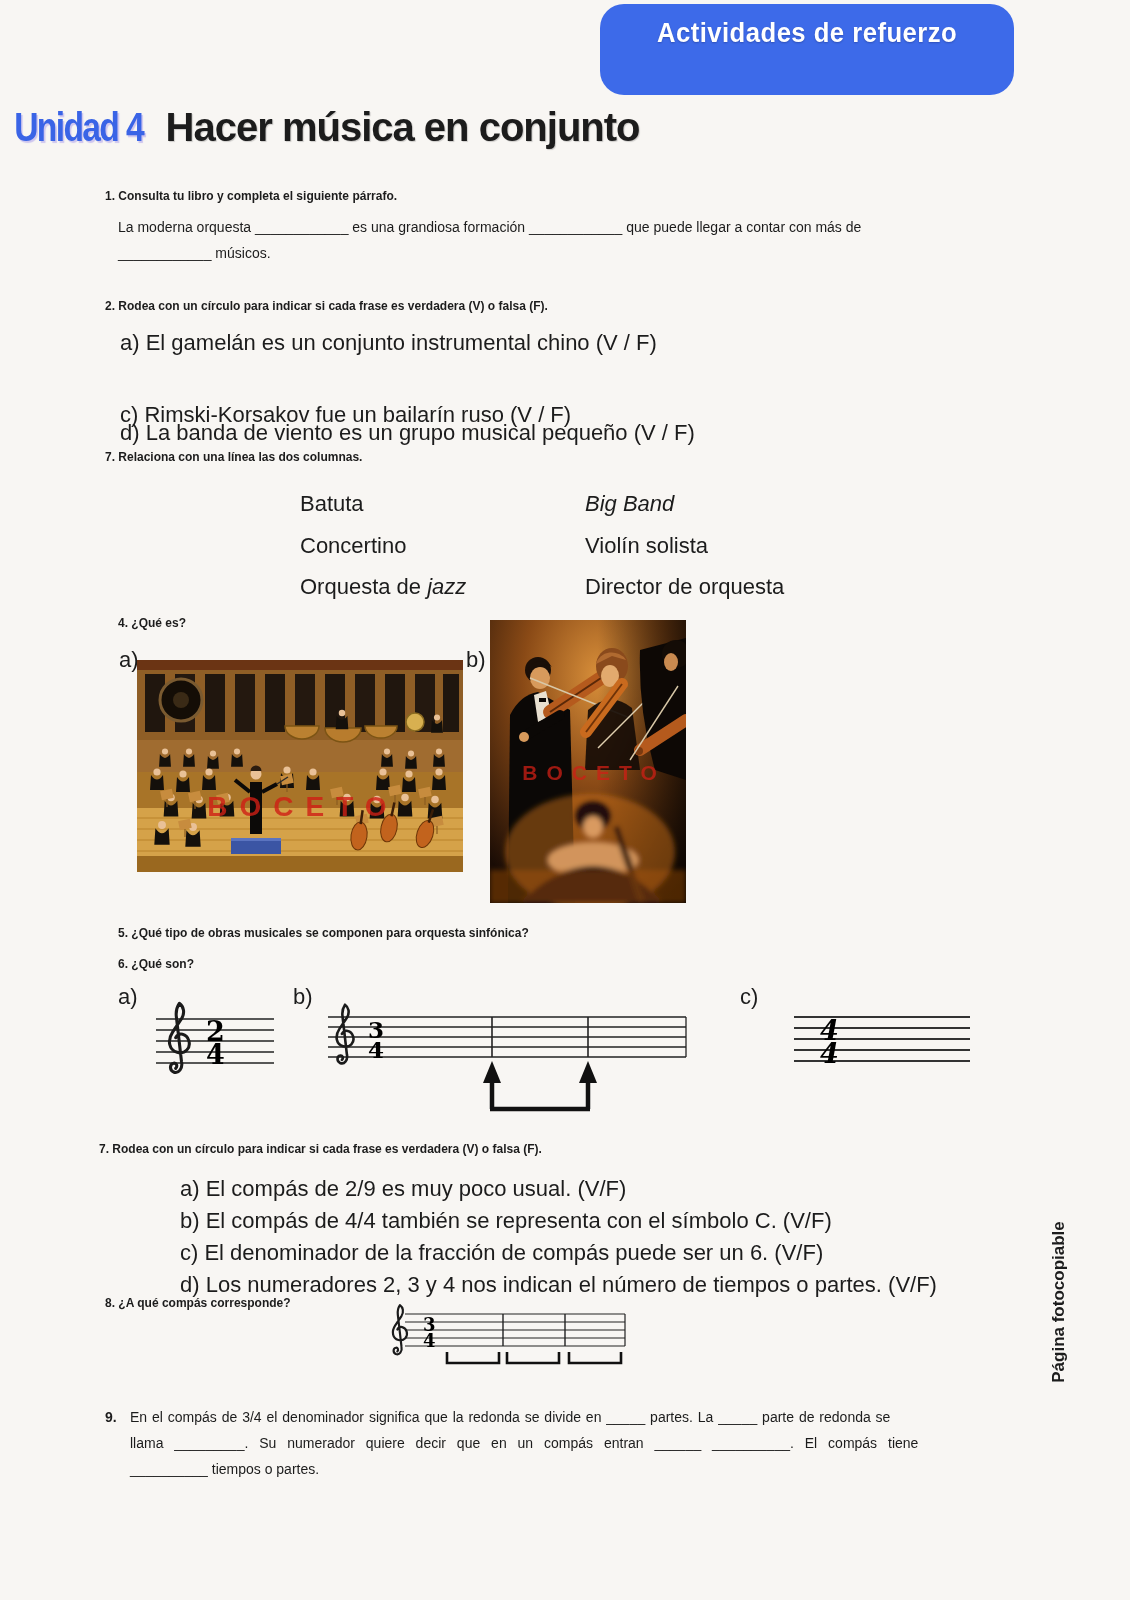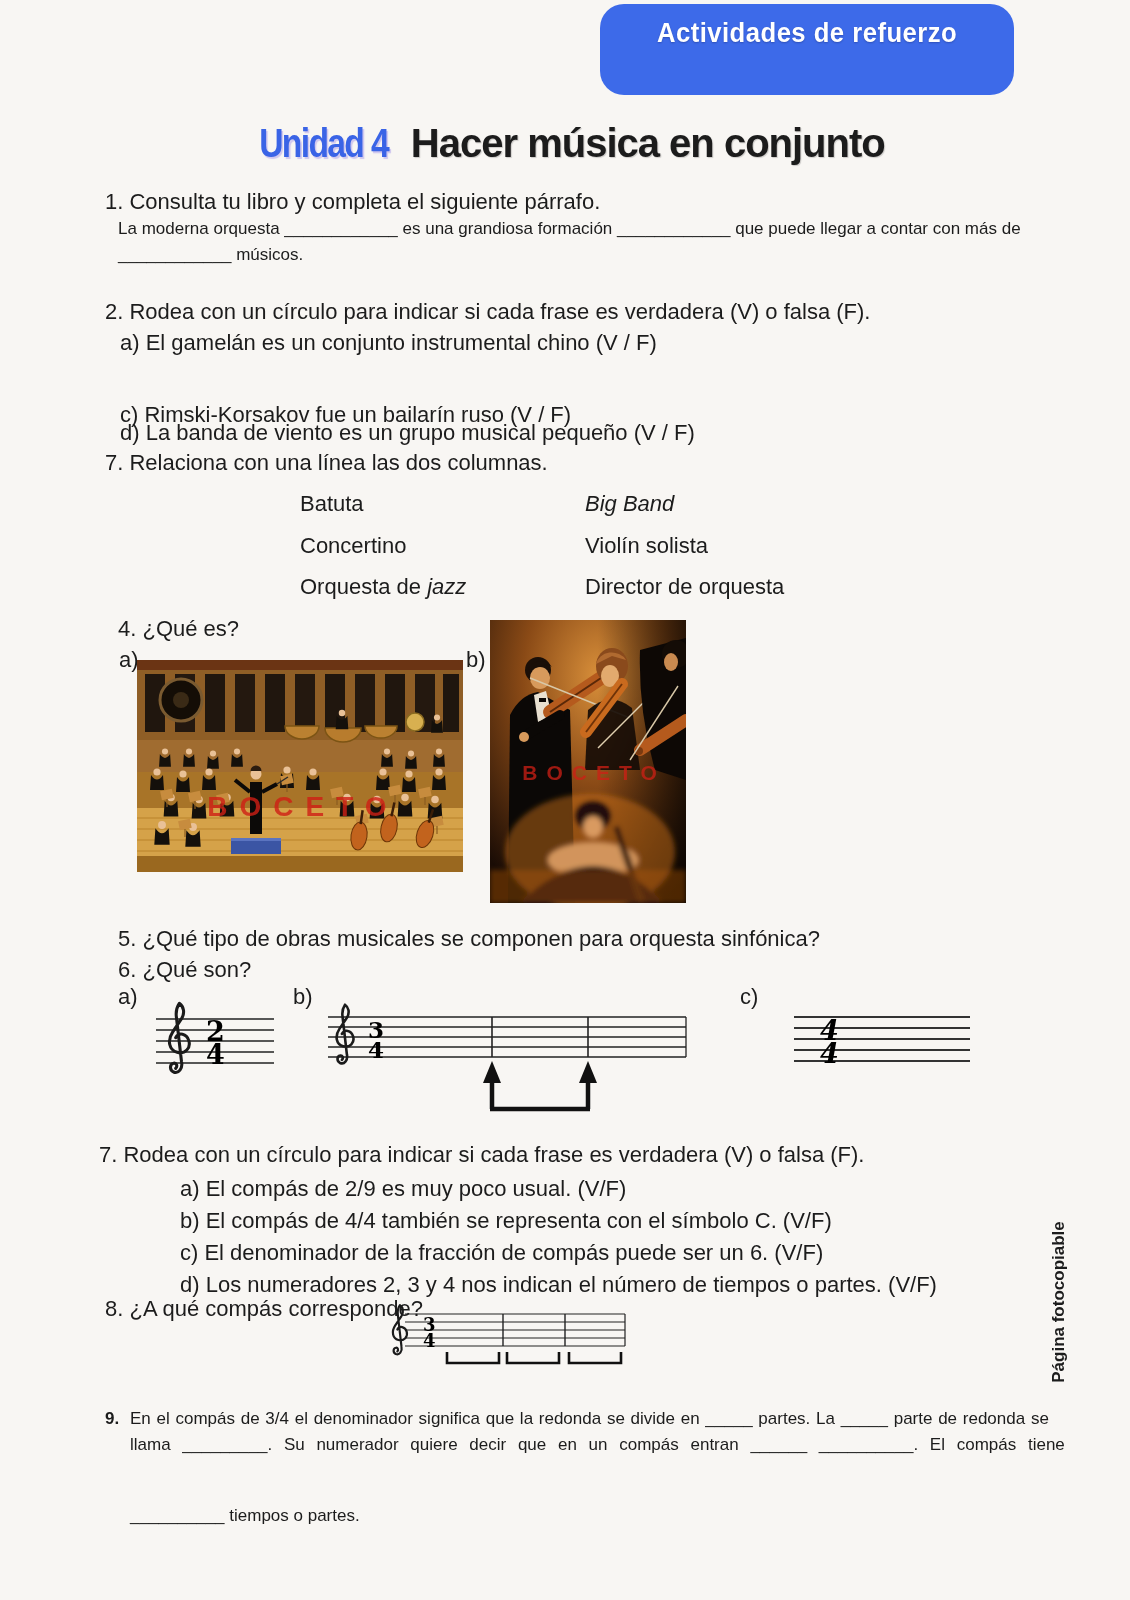--- a/index.html
+++ b/index.html
@@ -1,28 +1,28 @@
 <!DOCTYPE html>
 <html><head>
 <meta charset="utf-8">
 <style>
   html,body{margin:0;padding:0;background:#e9e7e4;}
   .page{position:relative;width:1130px;height:1600px;margin:0 auto;background:#f8f6f3;
         font-family:"Liberation Sans",sans-serif;color:#1c1c1c;overflow:hidden;}
   .abs{position:absolute;white-space:nowrap;}
-  .h{font-weight:normal;font-size:22px;}
+  .h{font-weight:bold;font-size:12px;}
   .t{font-size:22px;}
-  .small{font-size:17px;}
+  .small{font-size:14px;}
   
   .badge{left:600px;top:4px;width:414px;height:91px;background:#3d6ae9;border-radius:24px;
          text-align:center;}
   .badge-text{display:inline-block;margin-top:14px;color:#ffffff;font-weight:bold;font-size:27px;
               letter-spacing:0.5px;transform:scaleX(.95);text-shadow:0 1px 2px rgba(0,0,40,.25);}
   
-  .title-row{left:0;top:120px;width:1130px;text-align:center;}
+  .title-row{left:0;top:104px;width:1130px;}
   .unit{display:inline-block;color:#3a64e6;font-weight:bold;font-size:41px;letter-spacing:-2px;
         transform:scaleX(.82);margin-right:4px;text-shadow:2px 2px 1px rgba(130,110,230,.35);}
   .main-title{font-weight:bold;font-size:40px;letter-spacing:-1px;
               text-shadow:1px 1px 1px rgba(0,0,0,.18);}
   
   .q1h{left:105px;top:189px;}
   .q1l1{left:118px;top:219px;}
   .q1l2{left:118px;top:245px;}
   .q2h{left:105px;top:299px;}
   .q2a{left:120px;top:330px;} .q2b{left:120px;top:360px;} .q2c{left:120px;top:390px;margin-top:12px;} .q2d{left:120px;top:420px;}
@@ -38,21 +38,21 @@
   .q6h{left:118px;top:957px;}
   .lab-a6{left:118px;top:984px;} .lab-b6{left:293px;top:984px;} .lab-c6{left:740px;top:984px;}
   .staff-a{left:148px;top:997px;} .staff-b{left:320px;top:1003px;} .staff-c{left:788px;top:1008px;}
   .q7h{left:99px;top:1142px;}
   .q7a{left:180px;top:1176px;} .q7b{left:180px;top:1208px;} .q7c{left:180px;top:1240px;} .q7d{left:180px;top:1272px;}
   .q8h{left:105px;top:1296px;}
   .staff-q8{left:385px;top:1302px;}
   .q9n{left:105px;top:1409px;font-weight:bold;}
   .q9l1{left:130px;top:1409px;word-spacing:1px;}
   .q9l2{left:130px;top:1435px;word-spacing:7px;}
-  .q9l3{left:130px;top:1461px;margin-top:45px;}
+  .q9l3{left:130px;top:1461px;}
   .side-label{left:975px;top:1291px;width:170px;height:22px;transform:rotate(-90deg);
               font-weight:bold;font-size:17px;text-align:center;}
   .it{font-style:italic;}
   .sig{font-family:"DejaVu Serif",serif;font-weight:bold;}
 </style>
 </head>
 <body>
 
 <svg width="0" height="0" style="position:absolute" aria-hidden="true">
   <defs>

